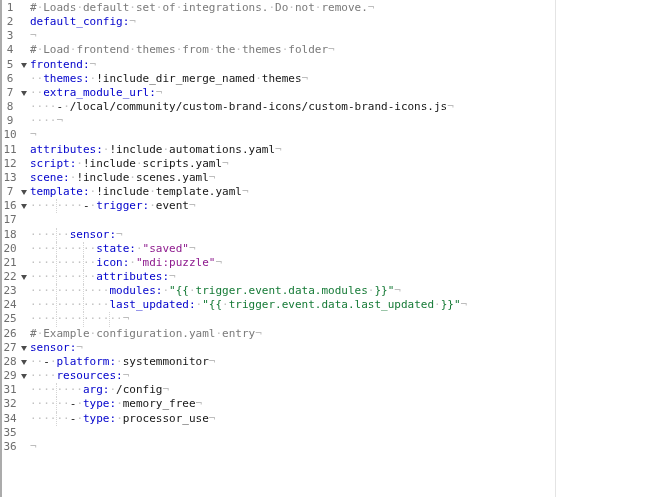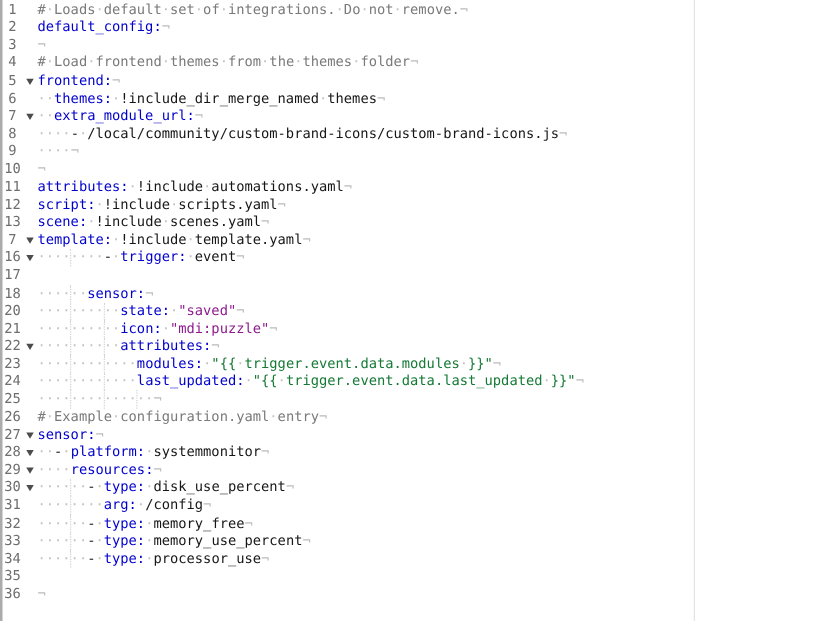--- a/index.html
+++ b/index.html
@@ -160,38 +160,28 @@
         <span class="num">28</span>
         <span class="foldw open"></span>
         <span class="code"><span class="ws">··</span><span class="tk-t">-</span><span class="ws">·</span><span class="tk-k">platform:</span><span class="ws">·</span><span class="tk-t">systemmonitor</span><span class="eol">¬</span></span>
       </div>
       <div class="line">
         <span class="num">29</span>
         <span class="foldw open"></span>
         <span class="code"><span class="ws">····</span><span class="tk-k">resources:</span><span class="eol">¬</span></span>
       </div>
       <div class="line">
-        <span class="num">30</span>
-        <span class="foldw open"></span>
-        <span class="code"><span class="ws">······</span><span class="tk-t">-</span><span class="ws">·</span><span class="tk-k">type:</span><span class="ws">·</span><span class="tk-t">disk_use_percent</span><span class="eol">¬</span><i class="guide" style="left: 4ch;"></i></span>
-      </div>
-      <div class="line">
         <span class="num">31</span>
         <span class="foldw"></span>
         <span class="code"><span class="ws">········</span><span class="tk-k">arg:</span><span class="ws">·</span><span class="tk-t">/config</span><span class="eol">¬</span><i class="guide" style="left: 4ch;"></i></span>
       </div>
       <div class="line">
         <span class="num">32</span>
         <span class="foldw"></span>
         <span class="code"><span class="ws">······</span><span class="tk-t">-</span><span class="ws">·</span><span class="tk-k">type:</span><span class="ws">·</span><span class="tk-t">memory_free</span><span class="eol">¬</span><i class="guide" style="left: 4ch;"></i></span>
-      </div>
-      <div class="line">
-        <span class="num">33</span>
-        <span class="foldw"></span>
-        <span class="code"><span class="ws">······</span><span class="tk-t">-</span><span class="ws">·</span><span class="tk-k">type:</span><span class="ws">·</span><span class="tk-t">memory_use_percent</span><span class="eol">¬</span><i class="guide" style="left: 4ch;"></i></span>
       </div>
       <div class="line">
         <span class="num">34</span>
         <span class="foldw"></span>
         <span class="code"><span class="ws">······</span><span class="tk-t">-</span><span class="ws">·</span><span class="tk-k">type:</span><span class="ws">·</span><span class="tk-t">processor_use</span><span class="eol">¬</span><i class="guide" style="left: 4ch;"></i></span>
       </div>
       <div class="line">
         <span class="num">35</span>
         <span class="foldw"></span>
       </div>

